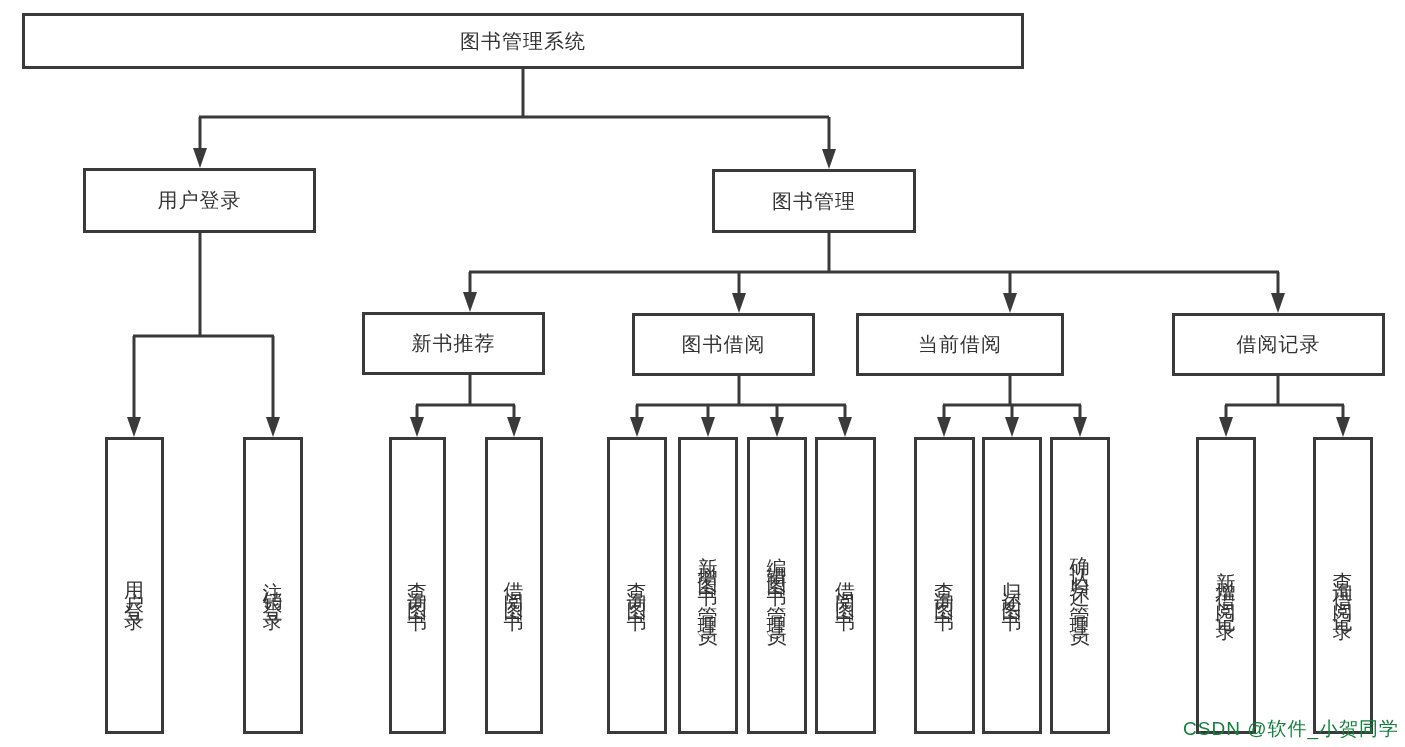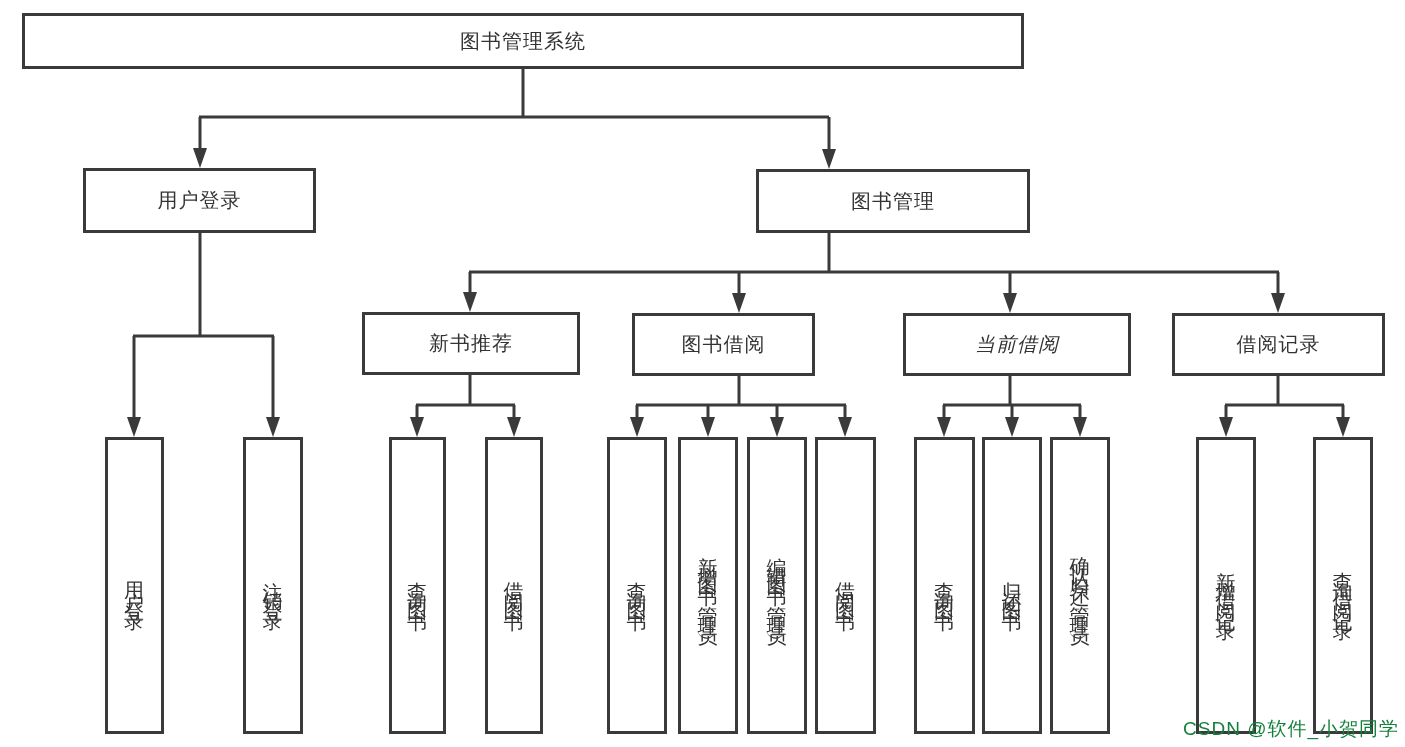--- a/index.html
+++ b/index.html
@@ -99,31 +99,31 @@
       <polygon points="1343,437 1336,417 1350,417" fill="#3a3a3a"></polygon>
     </svg>
 
   <div class="node h-node" style="left:22px;top:13px;width:1002px;height:56px;">
     <span>图书管理系统</span>
   </div>
 
   <div class="node h-node" style="left:83px;top:168px;width:233px;height:65px;">
     <span>用户登录</span>
   </div>
-  <div class="node h-node" style="left:712px;top:169px;width:274px;height:64px;margin-left:44px;">
+  <div class="node h-node" style="left:712px;top:169px;width:204px;height:64px;">
     <span>图书管理</span>
   </div>
 
-  <div class="node h-node" style="left:362px;top:312px;width:218px;height:63px;">
+  <div class="node h-node" style="left:362px;top:312px;width:183px;height:63px;">
     <span>新书推荐</span>
   </div>
   <div class="node h-node" style="left:632px;top:313px;width:183px;height:63px;">
     <span>图书借阅</span>
   </div>
-  <div class="node h-node" style="left:903px;top:313px;width:228px;height:63px;font-style:italic;">
+  <div class="node h-node" style="left:856px;top:313px;width:208px;height:63px;">
     <span>当前借阅</span>
   </div>
   <div class="node h-node" style="left:1172px;top:313px;width:213px;height:63px;">
     <span>借阅记录</span>
   </div>
 
   <div class="node leaf" style="left:105px;top:437px;width:59px;height:297px;">
     <span>用户登录</span>
   </div>
   <div class="node leaf" style="left:243px;top:437px;width:60px;height:297px;">

